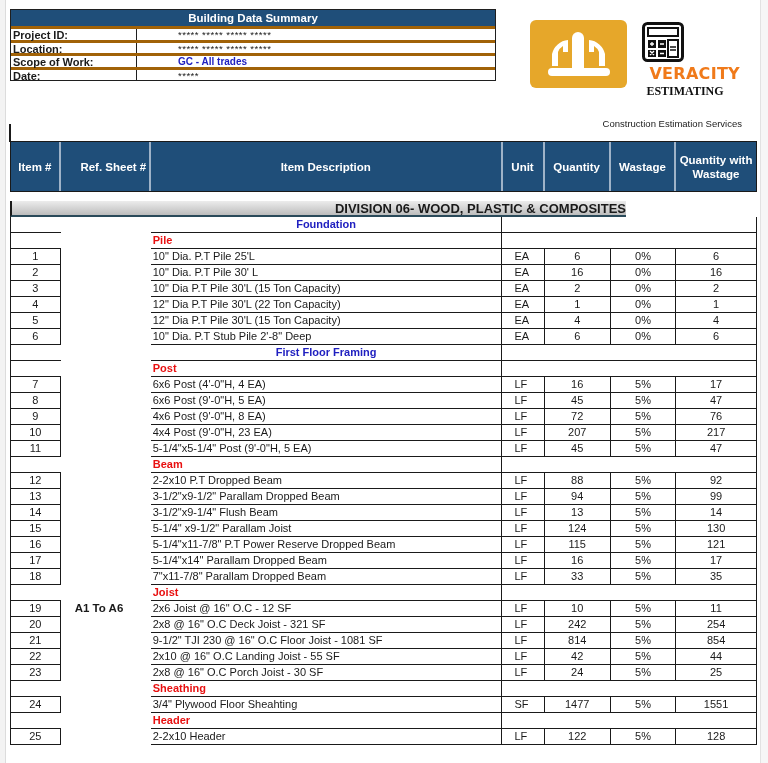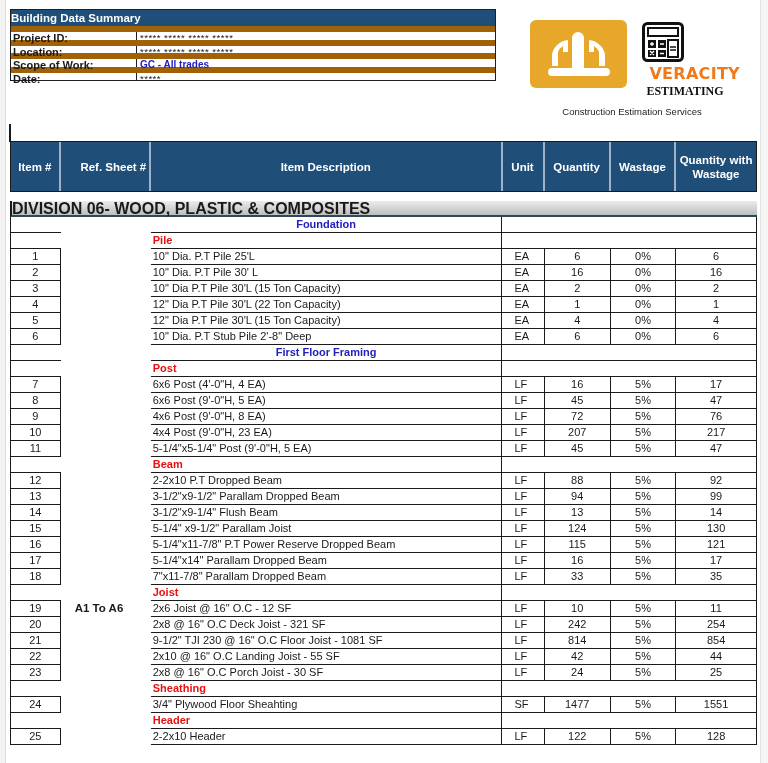--- a/index.html
+++ b/index.html
@@ -4,51 +4,51 @@
 <style>
   * { box-sizing: border-box; margin: 0; padding: 0; }
   html, body { width: 768px; height: 763px; overflow: hidden; background: #ffffff; }
   body { font-family: "Liberation Sans", "DejaVu Sans", sans-serif; font-size: 11px; color: #1a1a1a; position: relative; }
 
   .left-edge { position: absolute; left: 0; top: 0; width: 6px; height: 763px; background: #f3f3f3; border-right: 1px solid #dcdcdc; }
   .right-edge { position: absolute; right: 0; top: 0; width: 8px; height: 763px; background: #f6f6f6; border-left: 1px solid #e2e2e2; }
 
   
   .summary { position: absolute; left: 10px; top: 9px; width: 486px; border: 1px solid #1f1f1f; }
-  .summary-title { background: #1f4e79; color: #fff; font-weight: bold; text-align: left; height: 16px; line-height: 16px; font-size: 11.5px; }
-  .summary-row { display: flex; height: 13.5px; border-top: 6px solid #a16207; }
+  .summary-title { background: #1f4e79; color: #fff; font-weight: bold; text-align: center; height: 16px; line-height: 16px; font-size: 11.5px; }
+  .summary-row { display: flex; height: 13.5px; border-top: 3px solid #a16207; gap: 38px; }
   .summary-label { width: 126px; border-right: 1px solid #1f1f1f; font-weight: bold; padding-left: 2px; line-height: 12.5px; font-size: 11px; }
   .summary-value { flex: 1; padding-left: 3px; line-height: 12.5px; font-size: 9.5px; letter-spacing: 0.5px; }
   .summary-value.blue { color: #2020c0; font-weight: bold; font-size: 10px; letter-spacing: 0; }
 
   
   .logo { position: absolute; left: 528px; top: 18px; width: 220px; height: 100px; }
   .logo-hat { position: absolute; left: 2px; top: 2px; width: 97px; height: 68px; background: #e6a72a; border-radius: 6px; }
   .logo-calc { position: absolute; left: 114px; top: 4px; width: 42px; height: 40px; }
   .logo-veracity { position: absolute; left: 92px; top: 46px; width: 120px; font-weight: bold; font-size: 16px; color: #f07a1a; letter-spacing: 0.3px; font-family: "DejaVu Sans", sans-serif; text-align: right; }
   .logo-estimating { position: absolute; left: 102px; top: 66px; width: 110px; font-weight: bold; font-size: 12px; color: #111; text-align: center; font-family: Liberation Serif, serif; }
-  .logo-tagline { position: absolute; left: -6px; top: 88px; width: 220px; font-size: 9.5px; color: #222; text-align: center; }
+  .logo-tagline { position: absolute; left: -6px; top: 100px; width: 220px; font-size: 9.5px; color: #222; text-align: right; }
 
   .cursor-mark { position: absolute; left: 9px; top: 124px; width: 2px; height: 18px; background: #1a1a1a; }
 
   
   .hdr { position: absolute; left: 10px; top: 141px; width: 747px; height: 51px; background: #1f4e79; border: 1px solid #1a1a1a; display: flex; }
   .hdr > div { color: #fff; font-weight: bold; font-size: 11.5px; display: flex; align-items: center; justify-content: center; text-align: center; border-right: 2px solid #9fb3c8; line-height: 14px; }
   .hdr > div:last-child { border-right: none; }
 
   .c-item { width: 51px; }
   .c-ref { width: 75px; margin-left: 17px; }
   .c-desc { width: 361px; }
   .c-unit { width: 43px; }
   .c-qty { width: 68px; }
   .c-waste { width: 67px; }
   .c-qtyw { width: 82px; }
 
   
-  .division { position: absolute; left: 10px; top: 201px; width: 747px; height: 16px; background: linear-gradient(#ececec, #bdbdbd); border-left: 2px solid #1a1a1a; border-bottom: 2px solid #2a4a5a; font-weight: bold; font-size: 16px; text-align: left; line-height: 15px; }
+  .division { position: absolute; left: 10px; top: 201px; width: 616px; height: 16px; background: linear-gradient(#ececec, #bdbdbd); border-left: 2px solid #1a1a1a; border-bottom: 2px solid #2a4a5a; font-weight: bold; font-size: 13px; text-align: right; line-height: 15px; }
 
   
   .table { position: absolute; left: 10px; top: 217px; width: 747px; border-left: 1px solid #1a1a1a; border-right: 1px solid #1a1a1a; }
   .row { display: flex; height: 16px; align-items: flex-end; }
   .row > div { border-right: 1px solid #1a1a1a; border-bottom: 1px solid #1a1a1a; font-size: 11px; line-height: 15.5px; white-space: nowrap; overflow: hidden; }
   .row > div:last-child { border-right: none; }
   .row .c-item, .row .c-unit, .row .c-qty, .row .c-waste, .row .c-qtyw { text-align: center; }
   .row .c-unit { text-align: left; padding-left: 12px; }
   .row .c-desc { padding-left: 2px; }
   .row .c-ref { border-bottom: none !important; background: #fff; }

